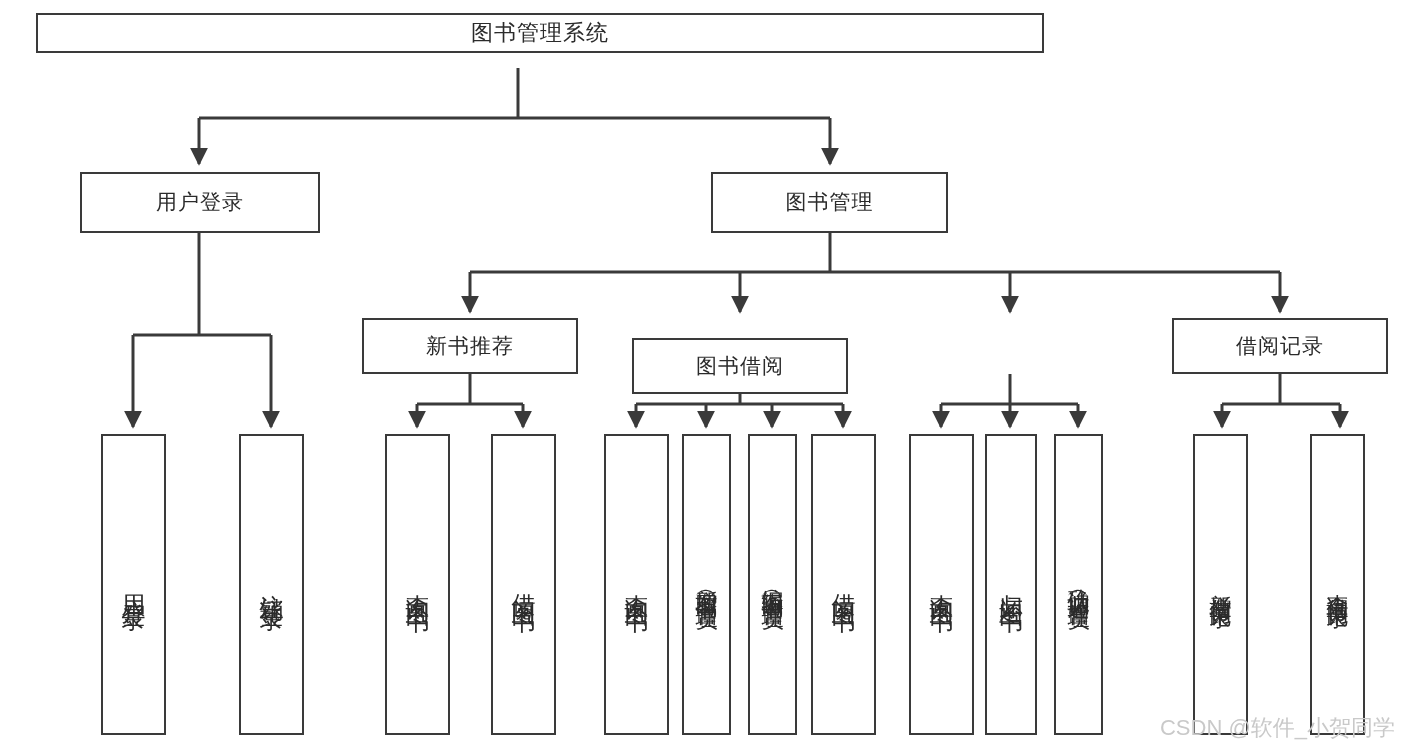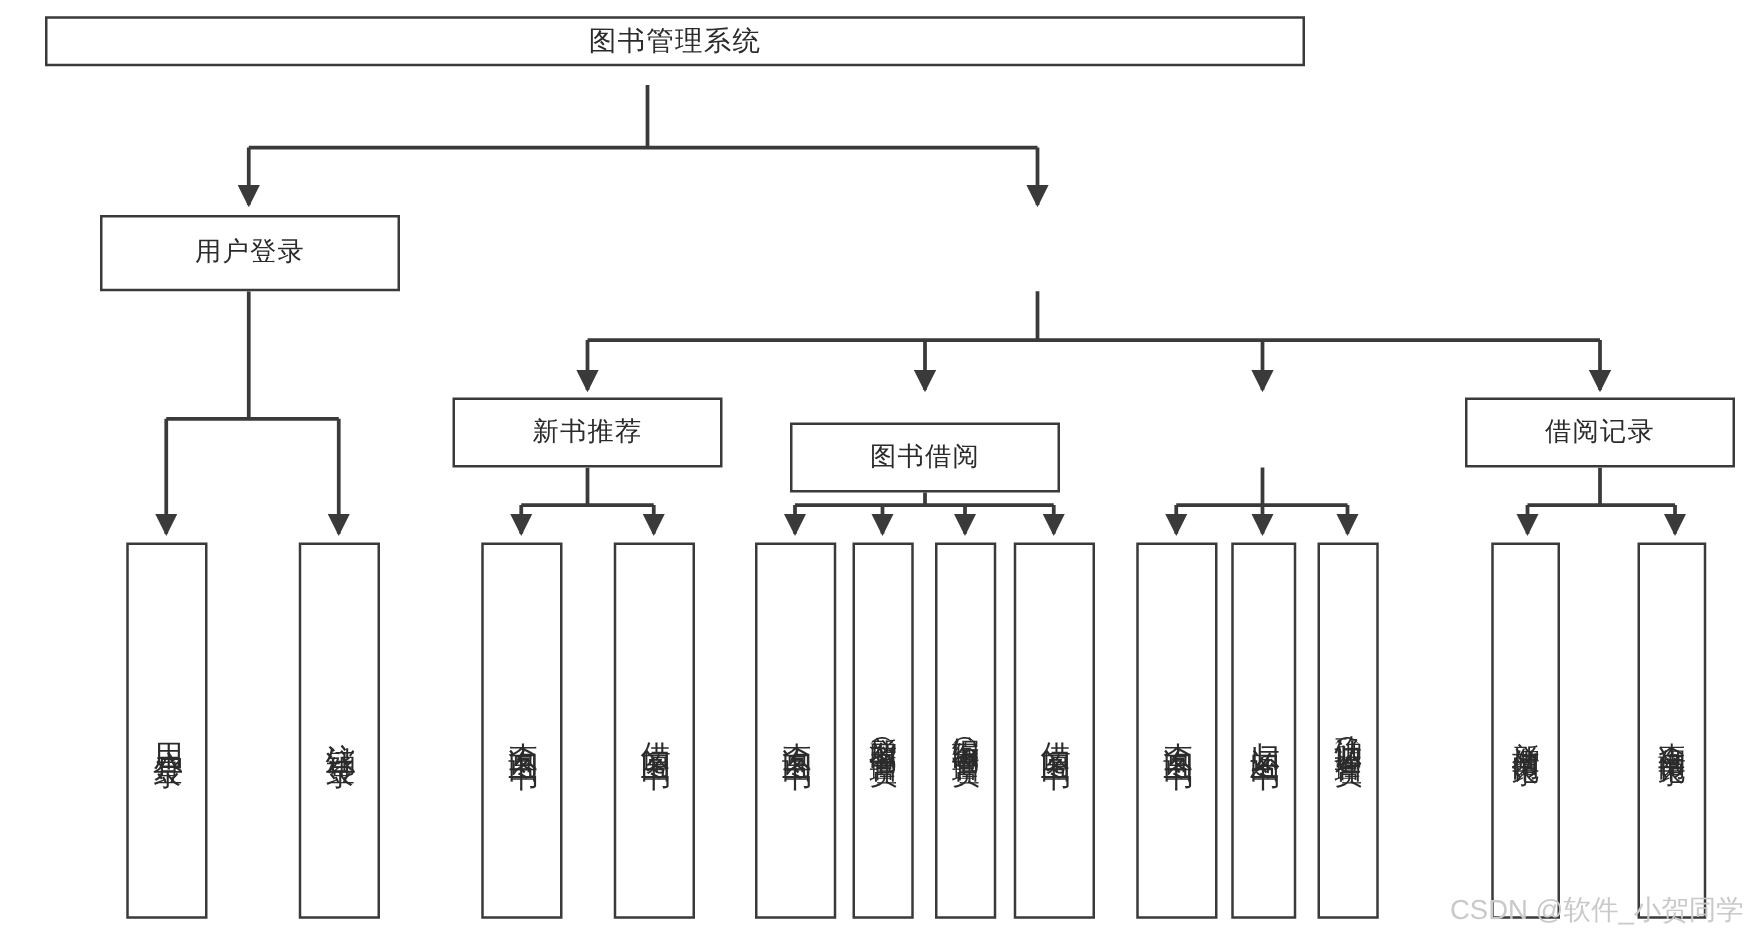--- a/index.html
+++ b/index.html
@@ -125,20 +125,23 @@
     </g>
   </svg>
 
   <div class="node horiz root" style="left:6px;top:13px;width:1008px;height:40px;margin-left:30px;">
     <span class="label">图书管理系统</span>
   </div>
 
   <div class="node horiz" style="left:80px;top:172px;width:240px;height:61px;">
     <span class="label">用户登录</span>
   </div>
+  <div class="node horiz" style="left:711px;top:172px;width:237px;height:61px;">
+    <span class="label">图书管理</span>
+  </div>
 
   <div class="node horiz" style="left:362px;top:318px;width:216px;height:56px;">
     <span class="label">新书推荐</span>
   </div>
   <div class="node horiz" style="left:632px;top:318px;width:216px;height:56px;margin-top:20px;">
     <span class="label">图书借阅</span>
   </div>
   <div class="node horiz" style="left:1172px;top:318px;width:216px;height:56px;align-items:center;">
     <span class="label">借阅记录</span>
   </div>

